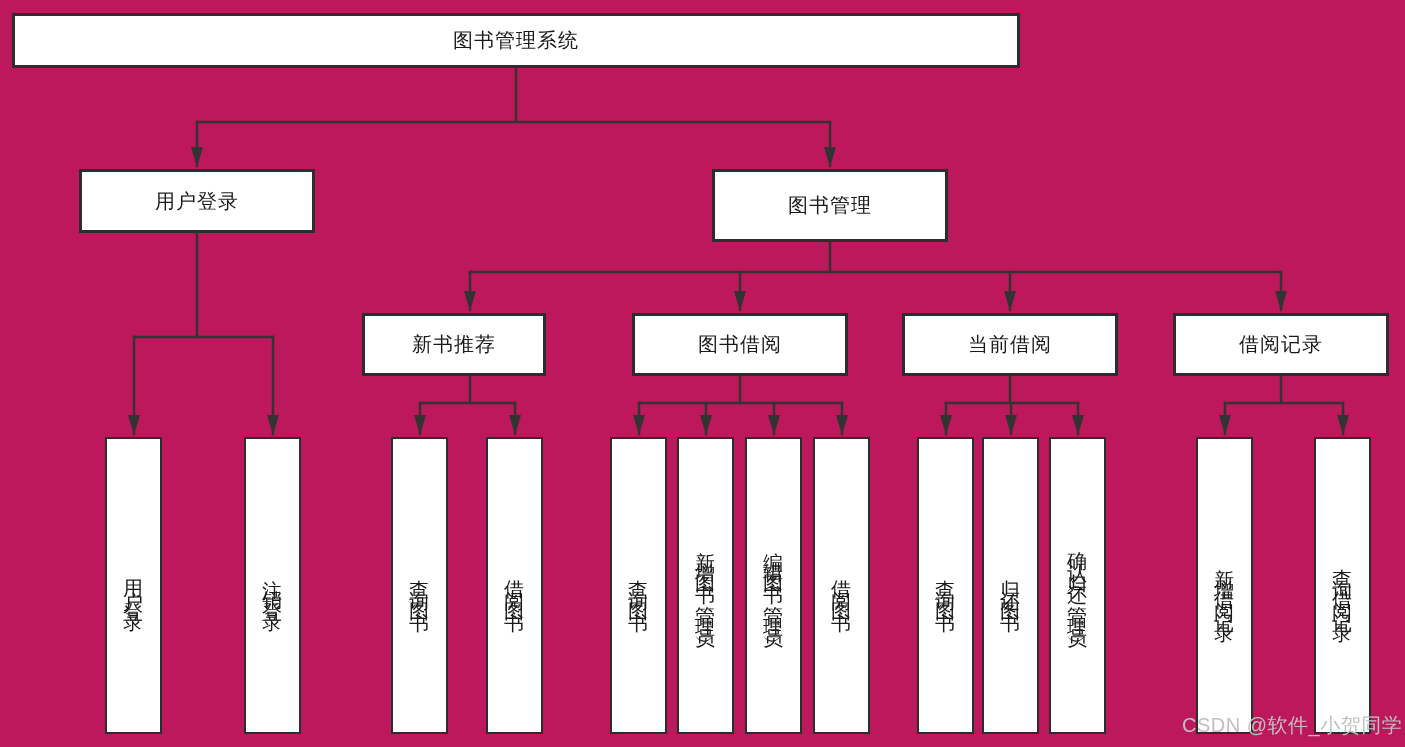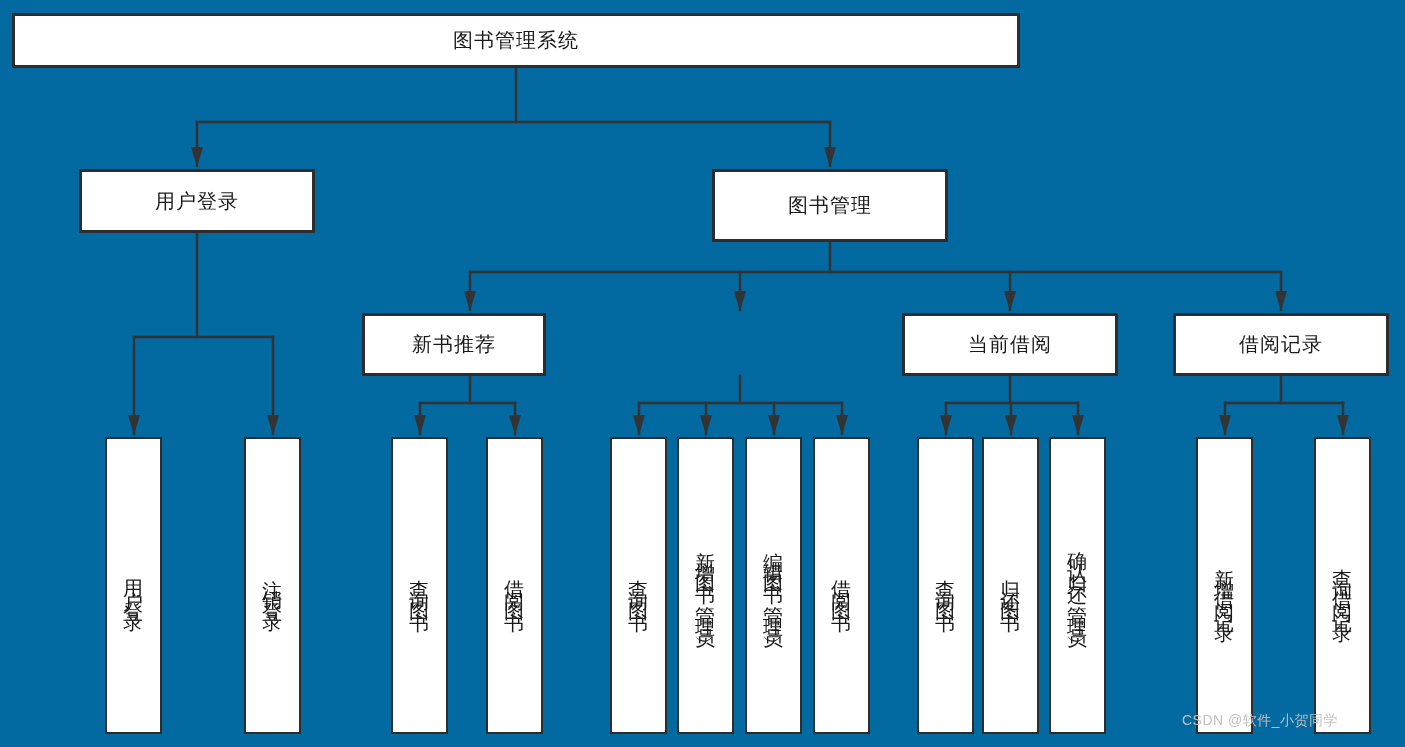--- a/index.html
+++ b/index.html
@@ -1,19 +1,19 @@
 <!DOCTYPE html>
 <html><head>
 <meta charset="utf-8">
 <style>
   html,body{margin:0;padding:0;background:#ffffff;}
   .canvas{
     position:relative;
     width:1405px;height:747px;
-    background:#0369a1;
+    background:#be185d;
     font-family:"Liberation Sans","DejaVu Sans",sans-serif;
     color:#1a1a1a;
     overflow:hidden;
   }
   svg.wires{position:absolute;left:0;top:0;z-index:1;}
   .node{
     position:absolute;
     background:#ffffff;
     border:3px solid #2d2d2d;
     box-sizing:border-box;
@@ -32,21 +32,21 @@
     writing-mode:vertical-rl;
     text-orientation:mixed;
     letter-spacing:11px;
     font-size:20px;
     line-height:1;
   }
   .watermark{
     position:absolute;
     left:1182px;top:712px;
     z-index:3;
-    font-size:14px;
+    font-size:20px;
     color:#c0c0c0;
     letter-spacing:0.5px;
     white-space:nowrap;
   }
 </style>
 </head>
 <body>
 
 <div class="canvas">
 
@@ -107,20 +107,23 @@
   <div class="node" style="left:79px;top:169px;width:236px;height:64px">
     <span>用户登录</span>
   </div>
   <div class="node" style="left:712px;top:169px;width:236px;height:73px">
     <span>图书管理</span>
   </div>
 
   <div class="node" style="left:362px;top:313px;width:184px;height:63px">
     <span>新书推荐</span>
   </div>
+  <div class="node" style="left:632px;top:313px;width:216px;height:63px">
+    <span>图书借阅</span>
+  </div>
   <div class="node" style="left:1173px;top:313px;width:216px;height:63px">
     <span>借阅记录</span>
   </div>
   <div class="node" style="left:902px;top:313px;width:216px;height:63px">
     <span>当前借阅</span>
   </div>
 
   <div class="node v" style="left:105px;top:437px;width:57px;height:297px">
     <span>用户登录</span>
   </div>

